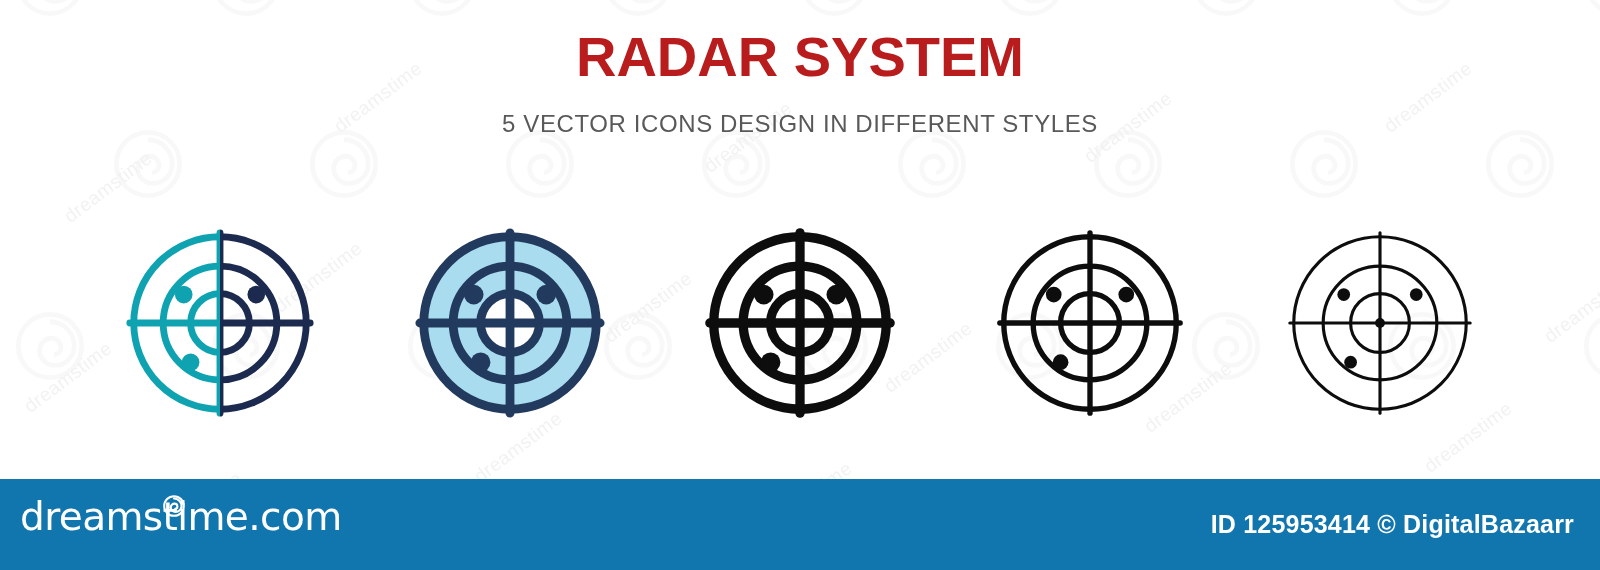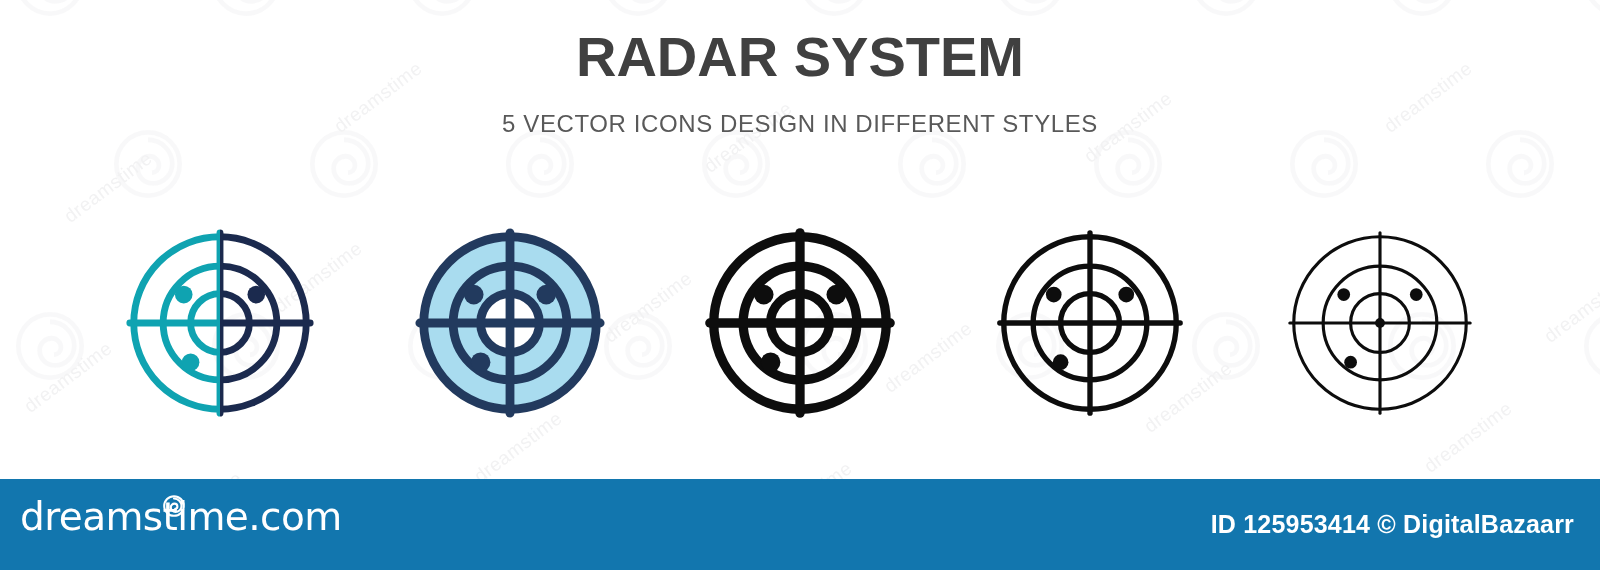--- a/index.html
+++ b/index.html
@@ -51,21 +51,21 @@
     z-index: 3;
     text-align: center;
   }
   #title {
     margin: 0;
     padding-top: 28px;
     font-size: 56px;
     line-height: 1.05;
     font-weight: bold;
     letter-spacing: 0px;
-    color: #404040;
+    color: #b91c1c;
     font-family: "Liberation Sans", sans-serif;
   }
   #subtitle {
     margin: 0;
     padding-top: 23px;
     font-size: 24px;
     font-weight: normal;
     letter-spacing: 0.6px;
     color: #595959;
     font-family: "Liberation Sans", sans-serif;

